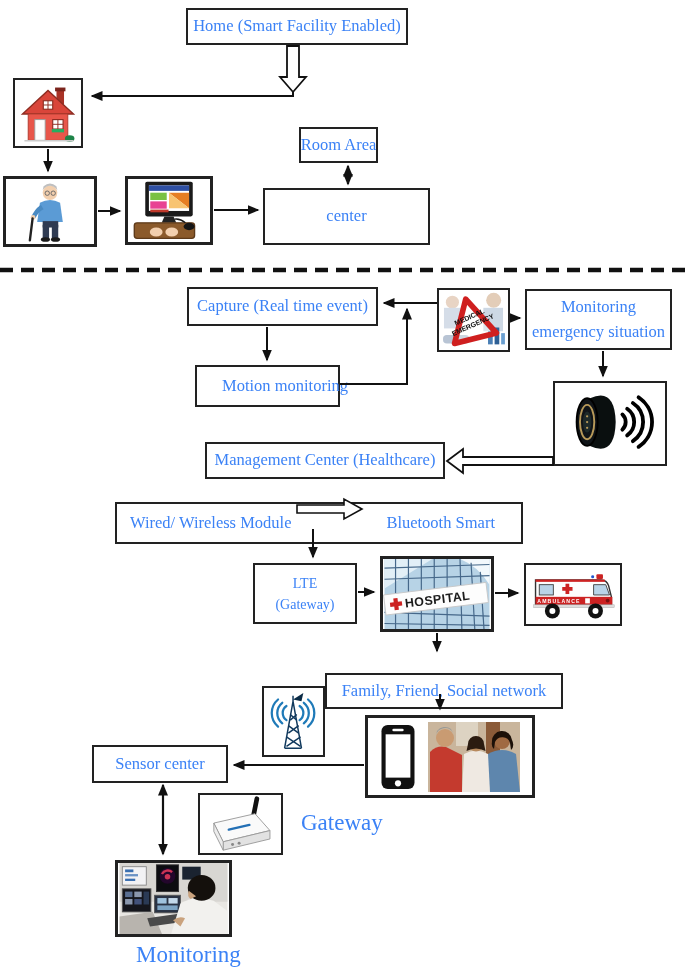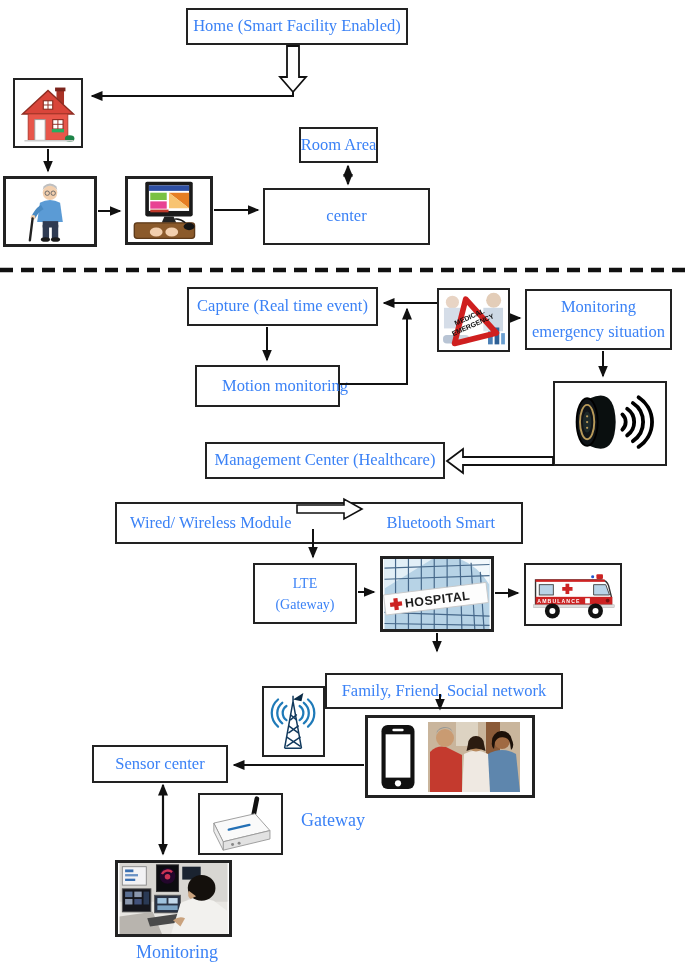--- a/index.html
+++ b/index.html
@@ -6,21 +6,21 @@
   #canvas{position:relative;width:685px;height:969px;background:#fff;
           font-family:"Liberation Serif",serif;color:#3b82f6;overflow:hidden;}
   .node{position:absolute;border:2px solid #222;background:#fff;box-sizing:border-box;
         display:flex;flex-direction:column;align-items:center;justify-content:center;
         text-align:center;font-size:16.5px;line-height:1.5;}
   .node span{white-space:nowrap;}
   .imgbox{position:absolute;border:2px solid #222;background:#fff;box-sizing:border-box;
           display:flex;align-items:center;justify-content:center;overflow:hidden;}
   .imgbox.thick{border-width:3px;}
   .imgbox svg{display:block;}
-  .caption{position:absolute;font-size:18px;text-align:right;}
+  .caption{position:absolute;font-size:23px;text-align:right;}
   #connectors{position:absolute;left:0;top:0;width:685px;height:969px;pointer-events:none;}
   .modules-row{flex-direction:row;justify-content:space-between;padding:0 26px 0 13px;}
 </style>
 </head>
 <body>
 
 <div id="canvas">
 
   <div class="node" style="left:186px;top:8px;width:222px;height:37px;">
     <span>Home (Smart Facility Enabled)</span>

